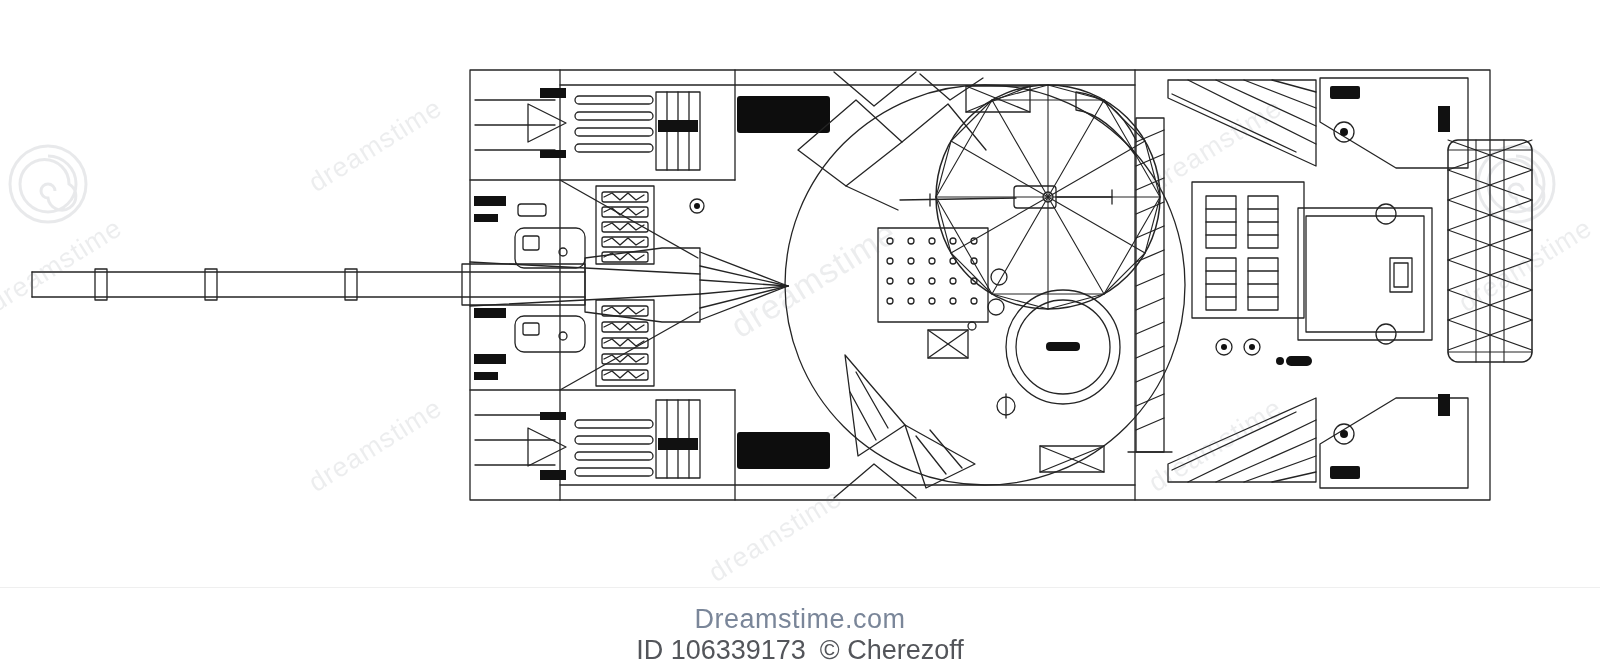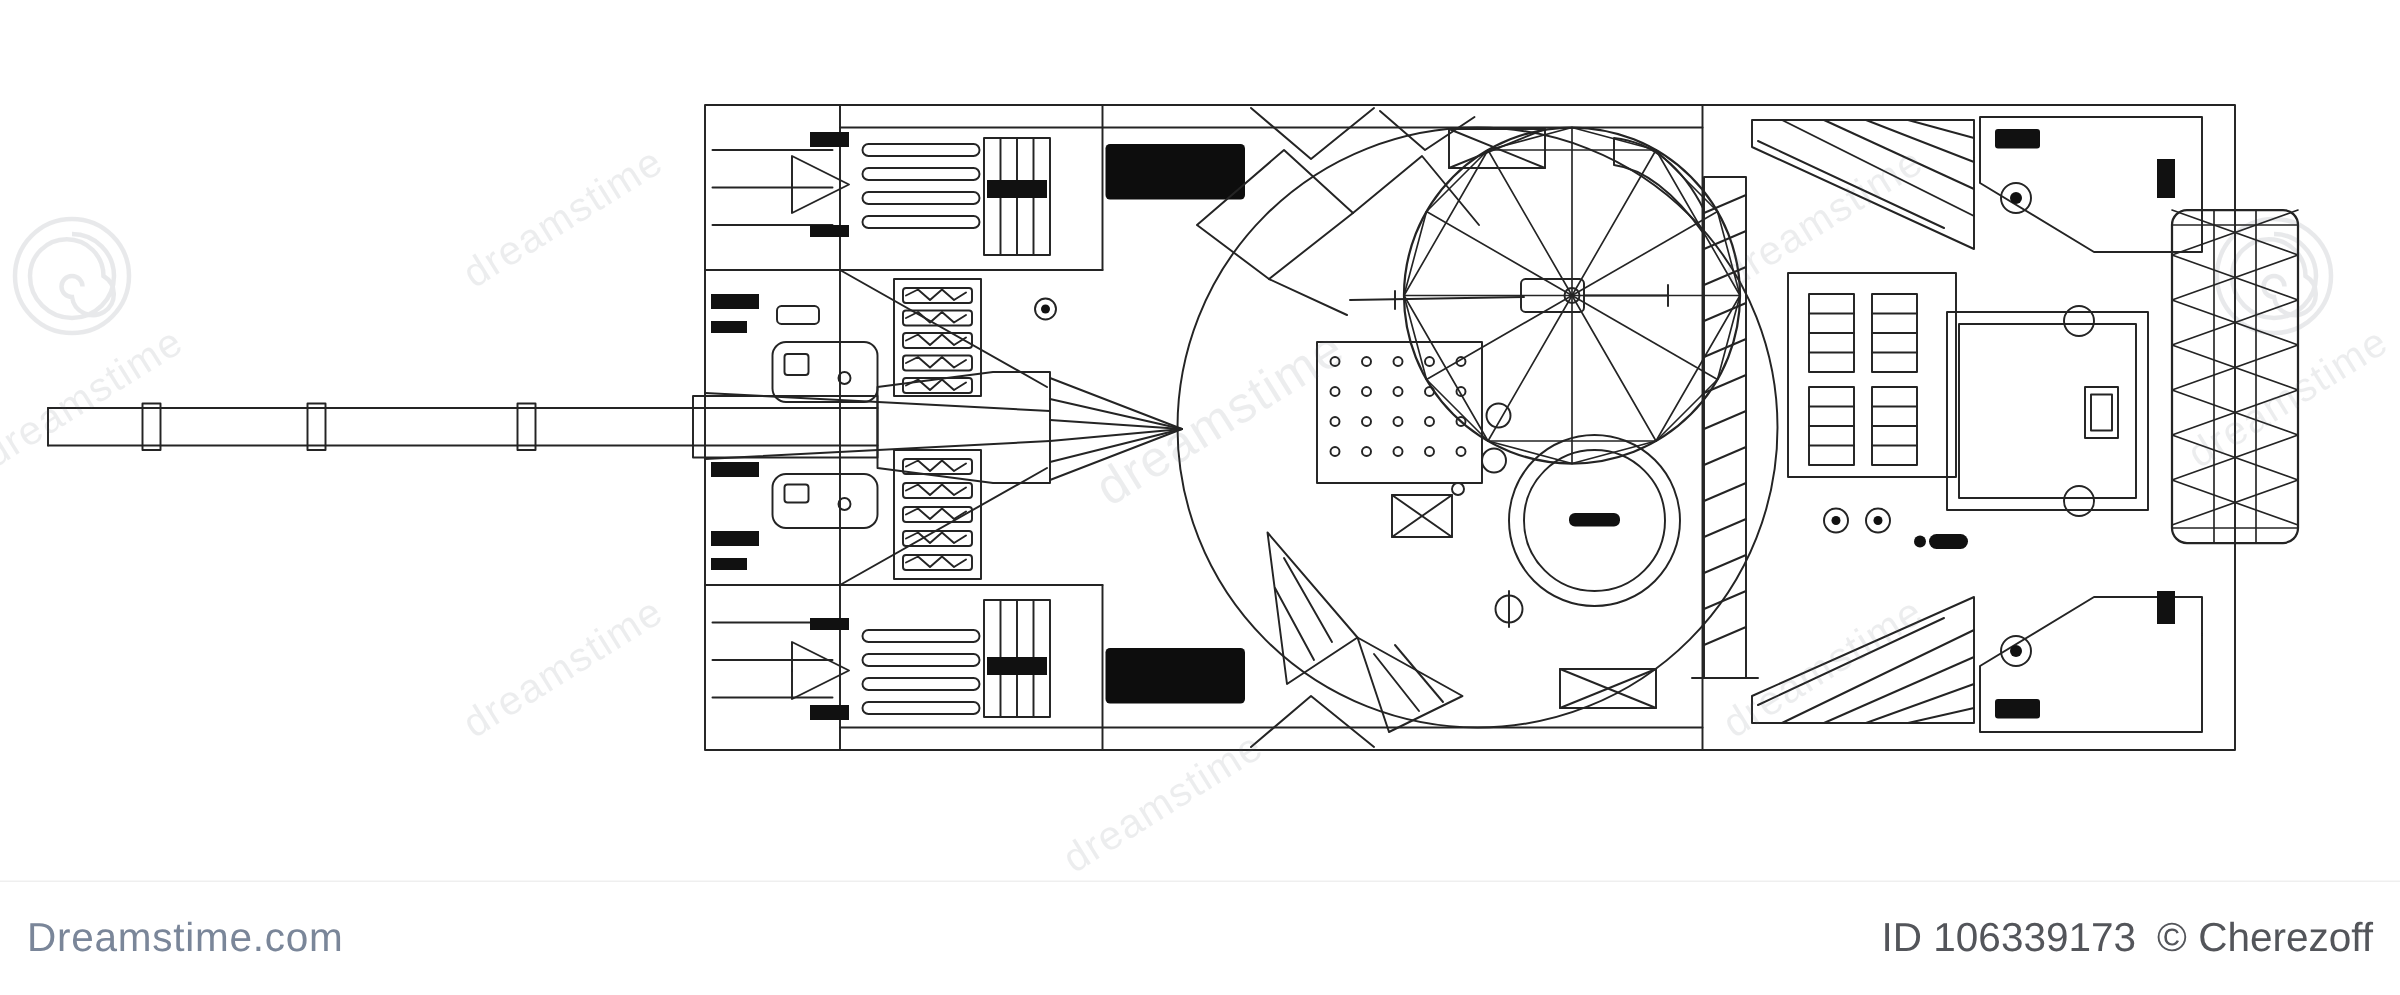--- a/index.html
+++ b/index.html
@@ -6,21 +6,21 @@
   .page{position:relative;width:1600px;height:663px;background:#fff;overflow:hidden;
         font-family:"Liberation Sans","DejaVu Sans",sans-serif;}
   svg{display:block;}
   .art{position:absolute;left:0;top:0;}
   .wm{position:absolute;font-size:27px;letter-spacing:1px;color:#5b6470;opacity:.11;
       transform:rotate(-32deg);white-space:nowrap;user-select:none;pointer-events:none;}
   .wm.big{font-size:34px;}
   .swirl{position:absolute;opacity:.11;pointer-events:none;}
   .footer{position:absolute;left:0;bottom:0;width:1600px;height:76px;background:#fff;
           border-top:1px solid #efefef;display:flex;align-items:center;
-          justify-content:space-between;padding:16px 18px;box-sizing:border-box;}
+          justify-content:space-between;padding:16px 18px;box-sizing:border-box;flex-direction:column;}
   .brand{font-size:27px;color:#7a8699;letter-spacing:.5px;}
   .credit{font-size:27px;color:#53555a;display:flex;gap:14px;}
 </style>
 </head>
 <body>
 
 <div class="page">
 
   <svg class="art" width="1600" height="587" viewBox="0 0 1600 587">
     <g stroke="#242424" fill="none" stroke-width="1.3" stroke-linejoin="round" stroke-linecap="round">

